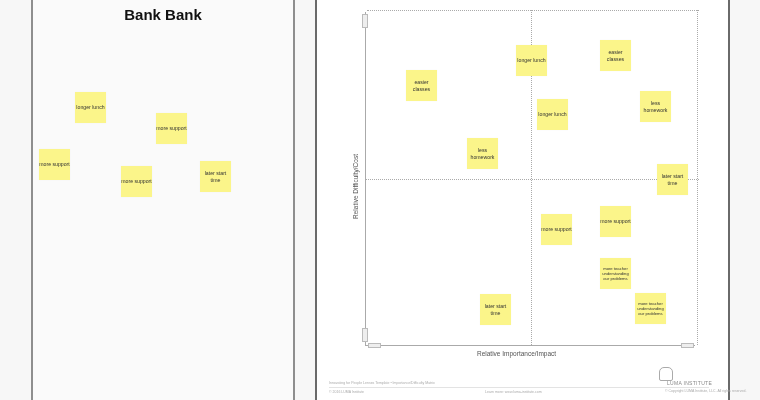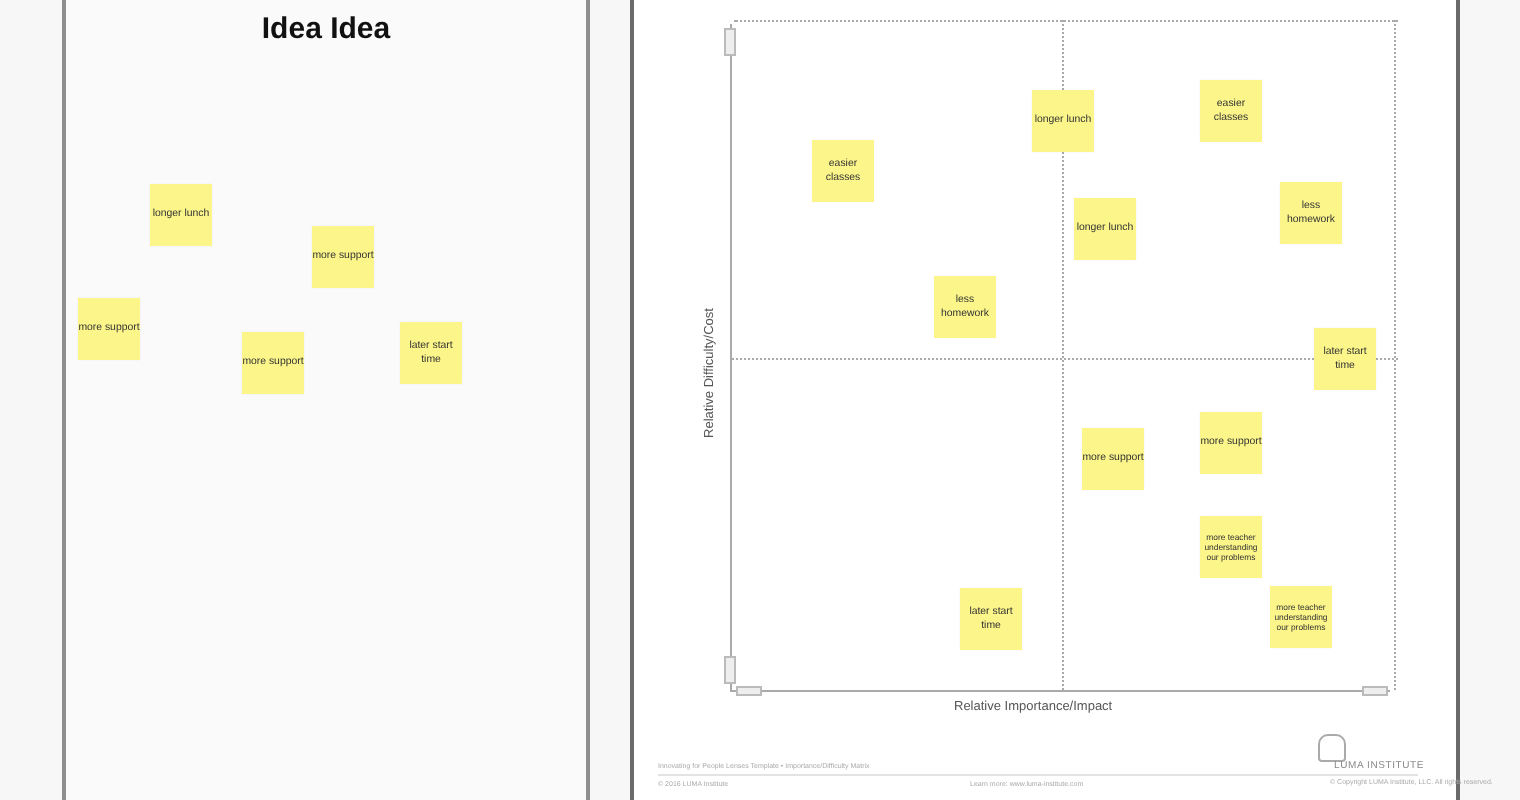--- a/index.html
+++ b/index.html
@@ -20,21 +20,21 @@
   .xlabel { position:absolute; font-size:6.5px; color:#555; white-space:nowrap; }
   .footer-text { position:absolute; font-size:3.5px; color:#aaa; white-space:nowrap; }
   .footer-line { position:absolute; height:1px; background:#e3e3e3; }
   .logo-text { position:absolute; font-size:5px; color:#888; letter-spacing:0.3px; white-space:nowrap; }
   .logo-icon { position:absolute; width:14px; height:14px; border:1px solid #aaa; border-radius:5px 5px 2px 2px; box-sizing:border-box; }
 </style>
 </head>
 <body>
 
 <div id="left-panel" class="panel">
-  <div class="title">Idea Idea</div>
+  <div class="title">Bank Bank</div>
   <div id="bank-stickies">
       <div class="sticky" style="left: 42px; top: 94px;">
         <span>longer lunch</span>
       </div>
       <div class="sticky" style="left: 123px; top: 115px;">
         <span>more support</span>
       </div>
       <div class="sticky" style="left: 6px; top: 151px;">
         <span>more support</span>
       </div>

